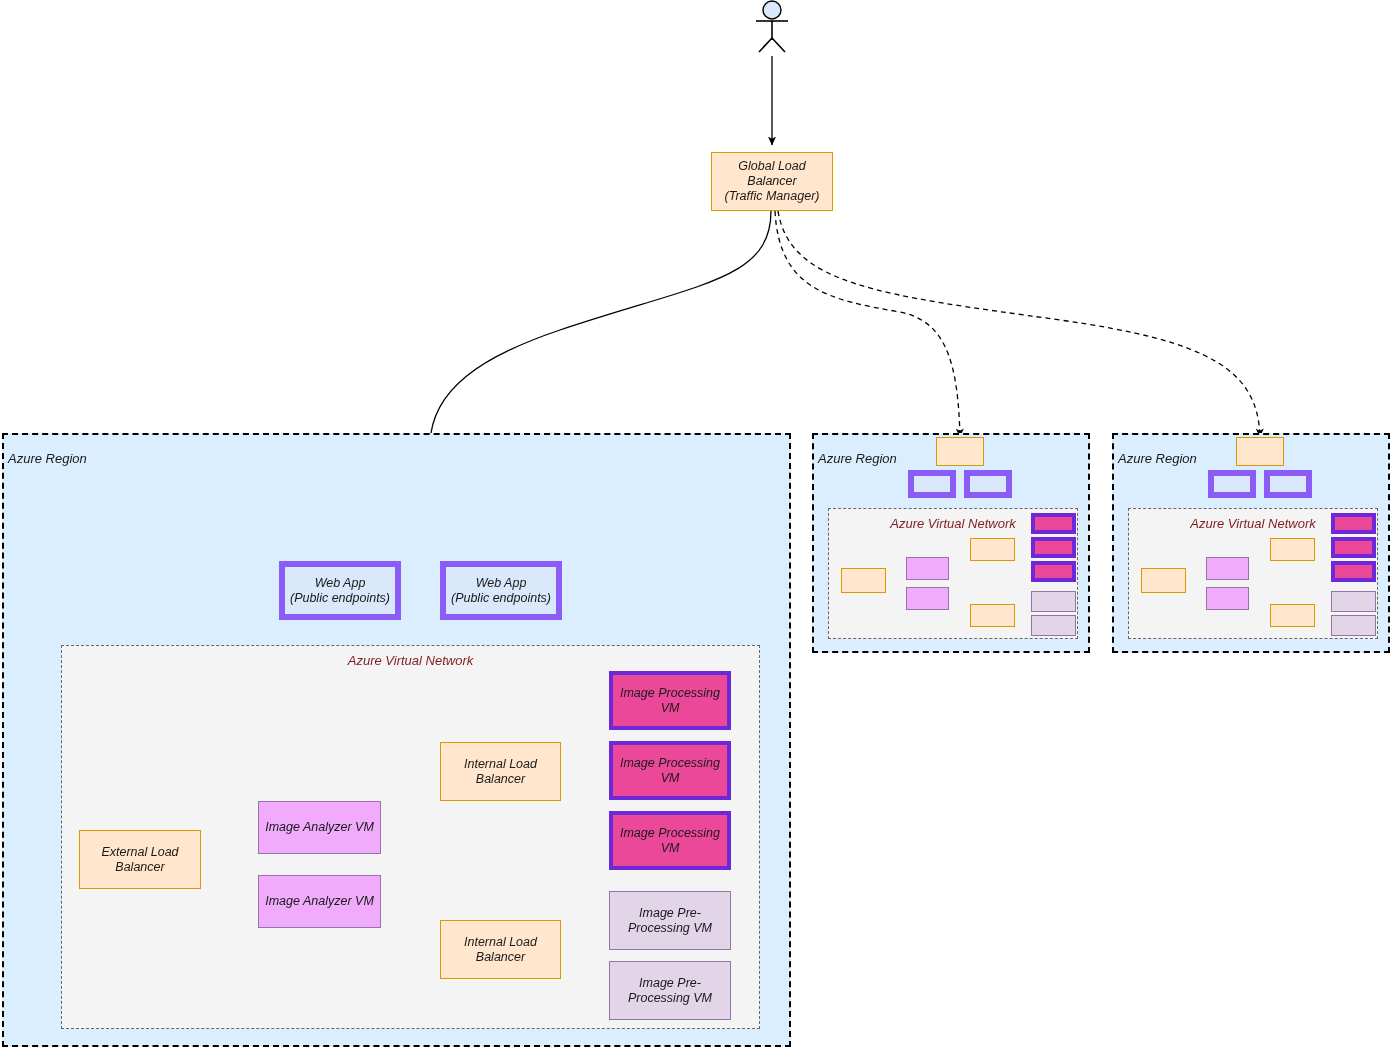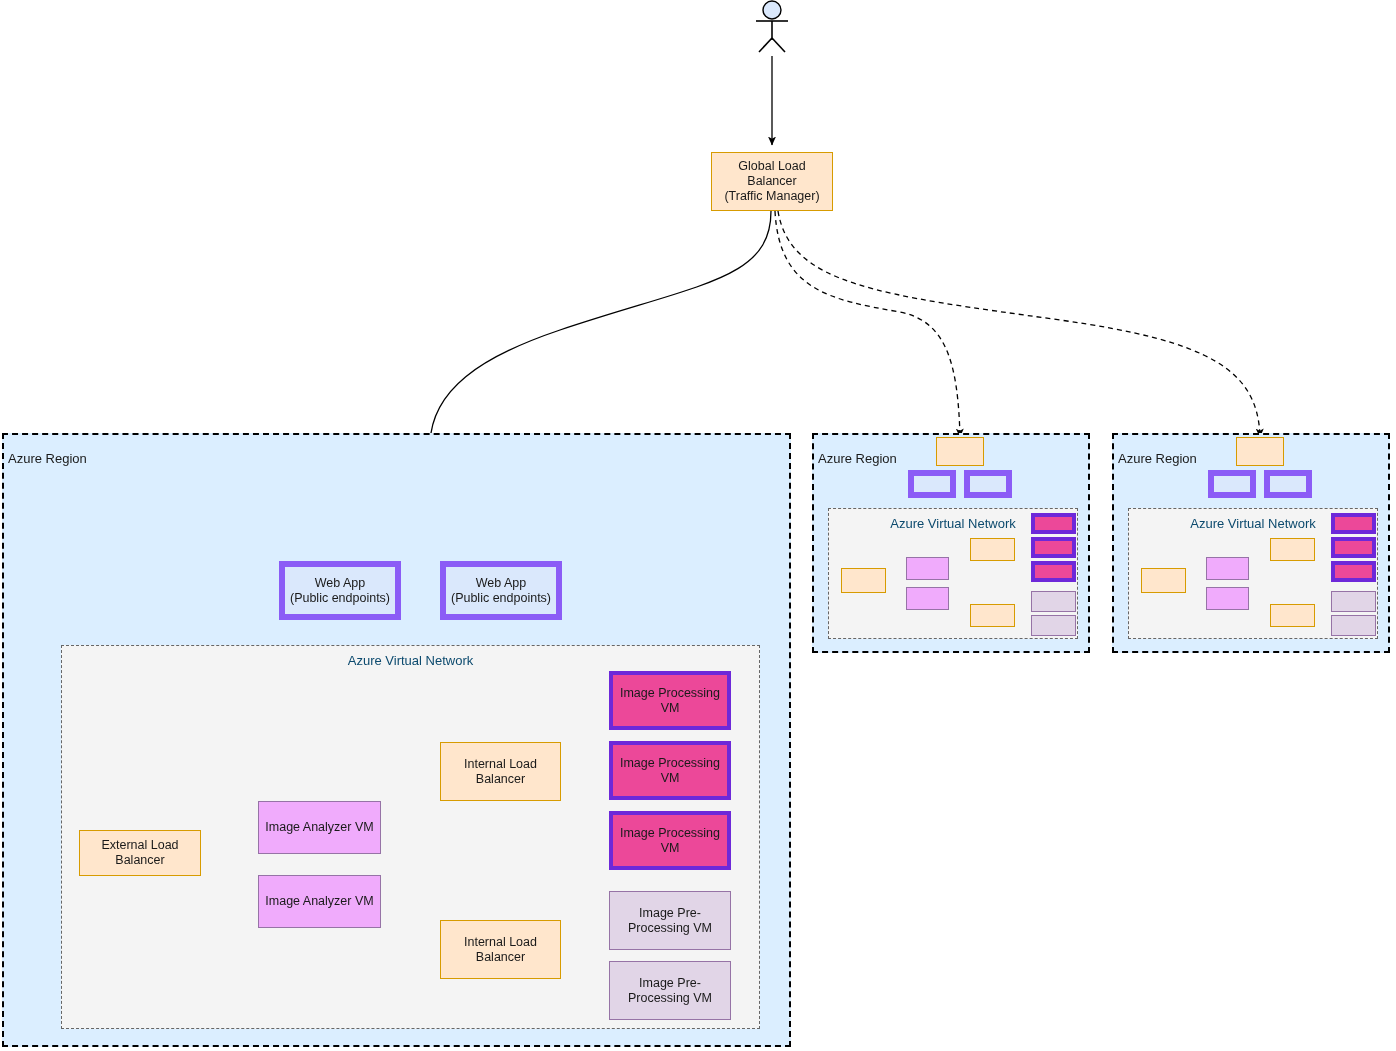--- a/index.html
+++ b/index.html
@@ -14,20 +14,21 @@
     position: relative;
     overflow: hidden;
     color: #000000;
   }
   #canvas {
     position: absolute;
     left: 0;
     top: 0;
     width: 1396px;
     height: 1051px;
+    font-style: italic;
   }
   .svg-layer {
     position: absolute;
     left: 0;
     top: 0;
     width: 1396px;
     height: 1051px;
     pointer-events: none;
   }
   
@@ -50,21 +51,21 @@
     background: #f4f4f4;
     border: 1px dashed #666666;
     box-sizing: border-box;
   }
   .vnet-label {
     position: absolute;
     width: 100%;
     top: 7px;
     text-align: center;
     font-size: 13px;
-    color: #0c4a6e;
+    color: #7f1d1d;
     white-space: nowrap;
   }
   
   .node {
     position: absolute;
     box-sizing: border-box;
     display: flex;
     align-items: center;
     justify-content: center;
     text-align: center;
@@ -183,21 +184,21 @@
 
   <div class="node n-blue" style="left:279px; top:561px; width:122px; height:59px;">Web App
 (Public endpoints)</div>
   <div class="node n-blue" style="left:440px; top:561px; width:122px; height:59px;">Web App
 (Public endpoints)</div>
 
   <div class="vnet" style="left:61px; top:645px; width:699px; height:384px;">
     <span class="vnet-label">Azure Virtual Network</span>
   </div>
 
-  <div class="node n-yellow" style="left:79px; top:830px; width:122px; height:46px;">External Load
+  <div class="node n-yellow" style="left:79px; top:830px; width:122px; height:59px;">External Load
 Balancer</div>
 
   <div class="node n-teal" style="left:258px; top:801px; width:123px; height:53px;">Image Analyzer VM</div>
   <div class="node n-teal" style="left:258px; top:875px; width:123px; height:53px;">Image Analyzer VM</div>
 
   <div class="node n-yellow" style="left:440px; top:742px; width:121px; height:59px;">Internal Load
 Balancer</div>
   <div class="node n-yellow" style="left:440px; top:920px; width:121px; height:59px;">Internal Load
 Balancer</div>
 

